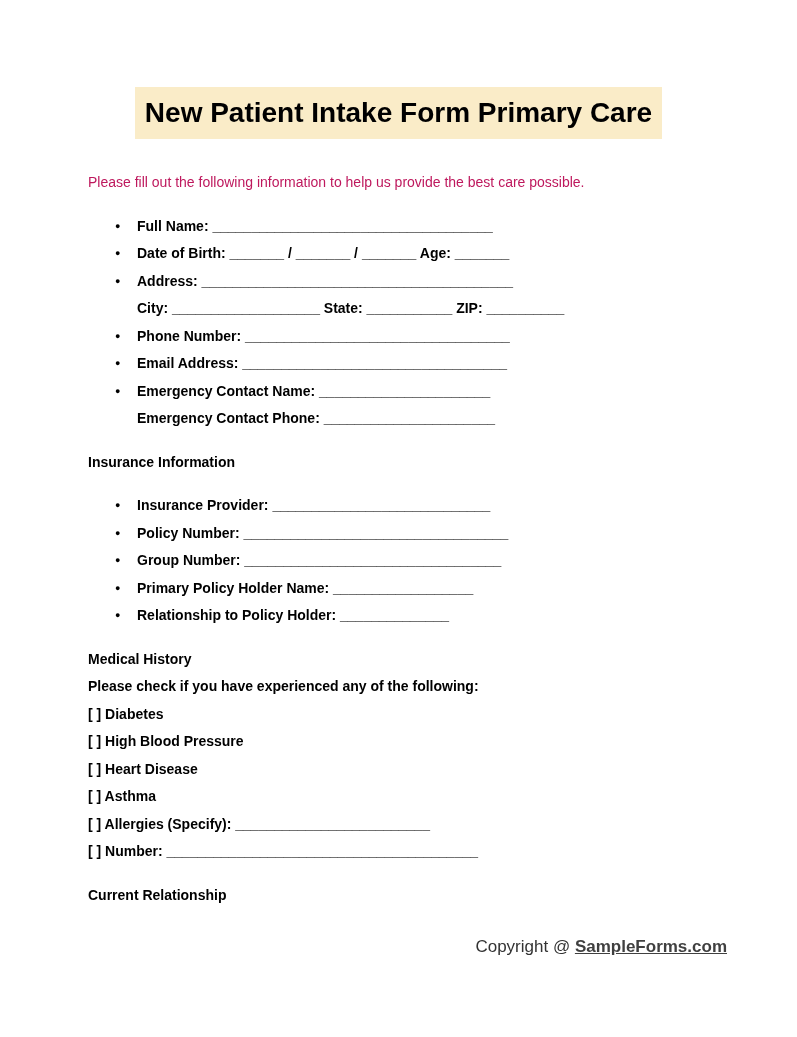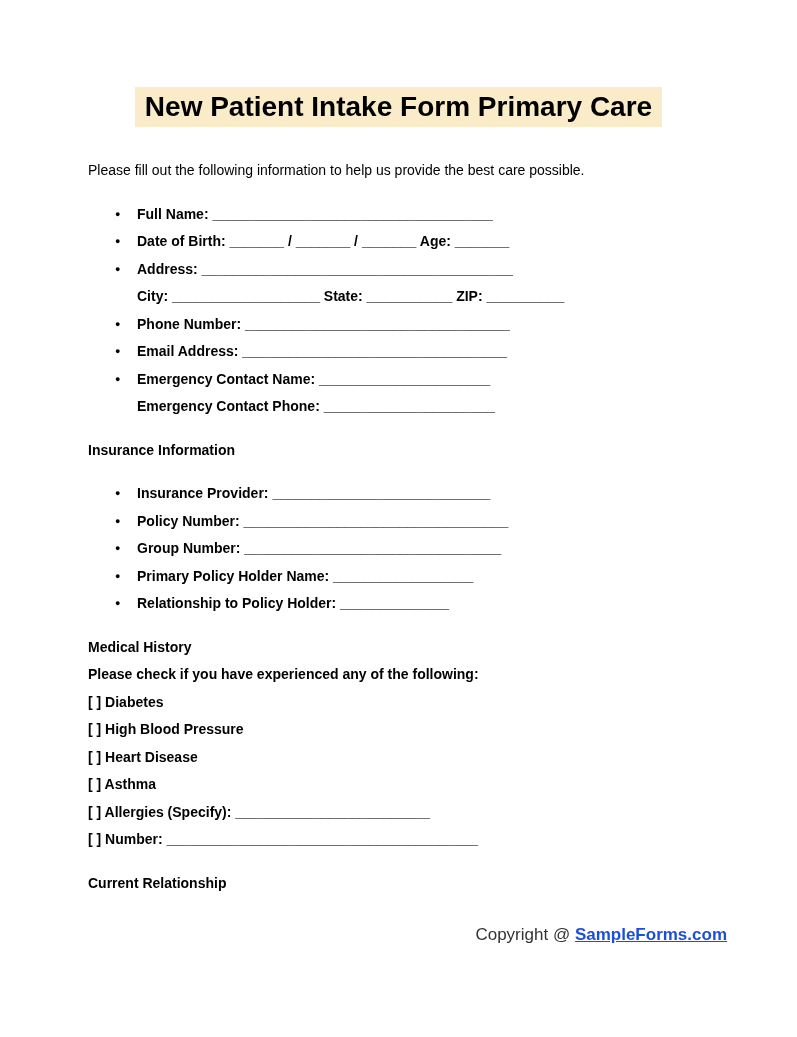--- a/index.html
+++ b/index.html
@@ -9,33 +9,33 @@
     background: #ffffff;
     overflow: hidden;
     font-family: "Liberation Sans", sans-serif;
     color: #000000;
     position: relative;
   }
   .title-row { padding-top: 87px; text-align: center; }
   .title-mark {
     display: inline-block;
     background: #FAECC8;
-    padding: 0 10px;
+    padding: 6px 10px;
     font-weight: bold;
     font-size: 28px;
     line-height: 40px;
     color: #000000;
     white-space: nowrap;
   }
   .content {
     padding: 0 70px 0 88px;
     font-size: 14px;
     line-height: 27.5px;
   }
-  .intro { margin: 30px 0 0 0; font-weight: normal; color: #000000; }
+  .intro { margin: 30px 0 0 0; font-weight: normal; color: #be185d; }
   .section-heading {
     font-size: 14px;
     font-weight: bold;
     margin: 16px 0 0 0;
     line-height: 27.5px;
   }
   ul.bullet-list {
     list-style: none;
     margin: 16px 0 0 0;
     padding: 0;
@@ -144,17 +144,17 @@
       <span class="line">[ ] High Blood Pressure</span>
       <span class="line">[ ] Heart Disease</span>
       <span class="line">[ ] Asthma</span>
       <span class="line">[ ] Allergies (Specify): _________________________</span>
       <span class="line">[ ] Number: ________________________________________</span>
     </div>
 
     <h3 class="section-heading">Current Relationship</h3>
 
     <div class="footer">
-      <span>Copyright @ </span><a class="footer-link" style="color: #1d4ed8;">SampleForms.com</a>
+      <span>Copyright @ </span><a class="footer-link" style="color: #404040;">SampleForms.com</a>
     </div>
 
   </div>
 </div>
 
 </body></html>

